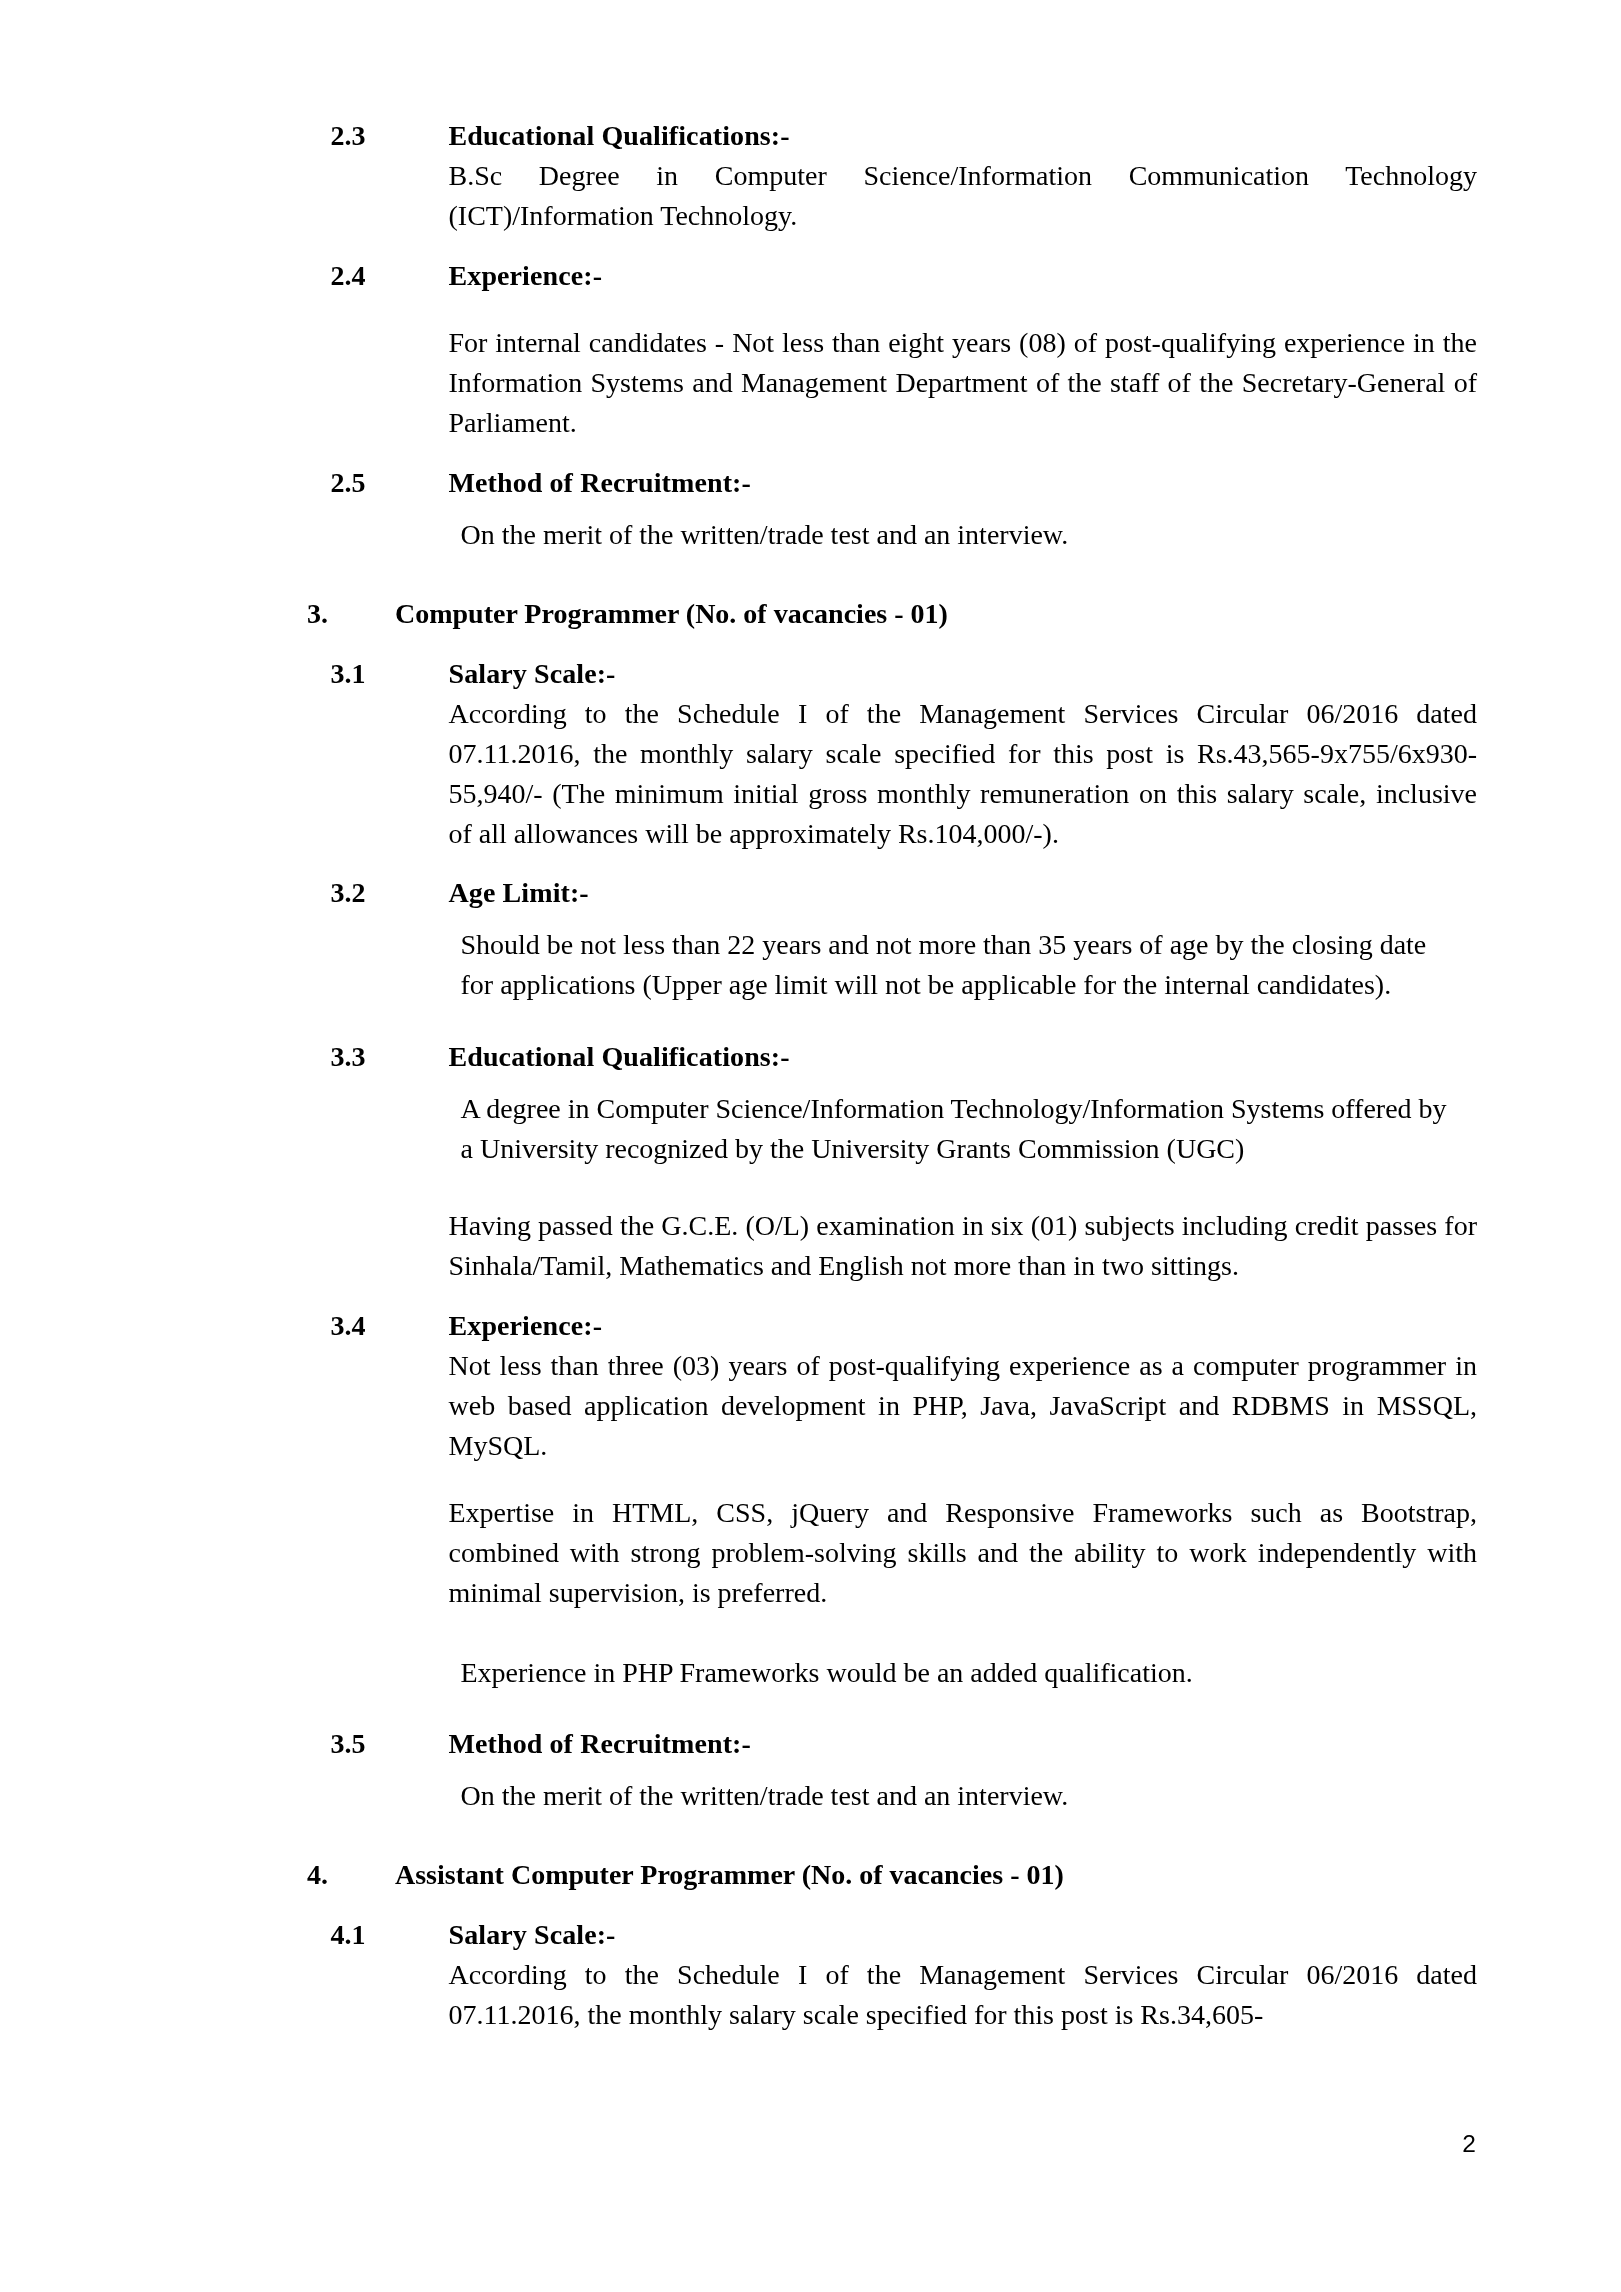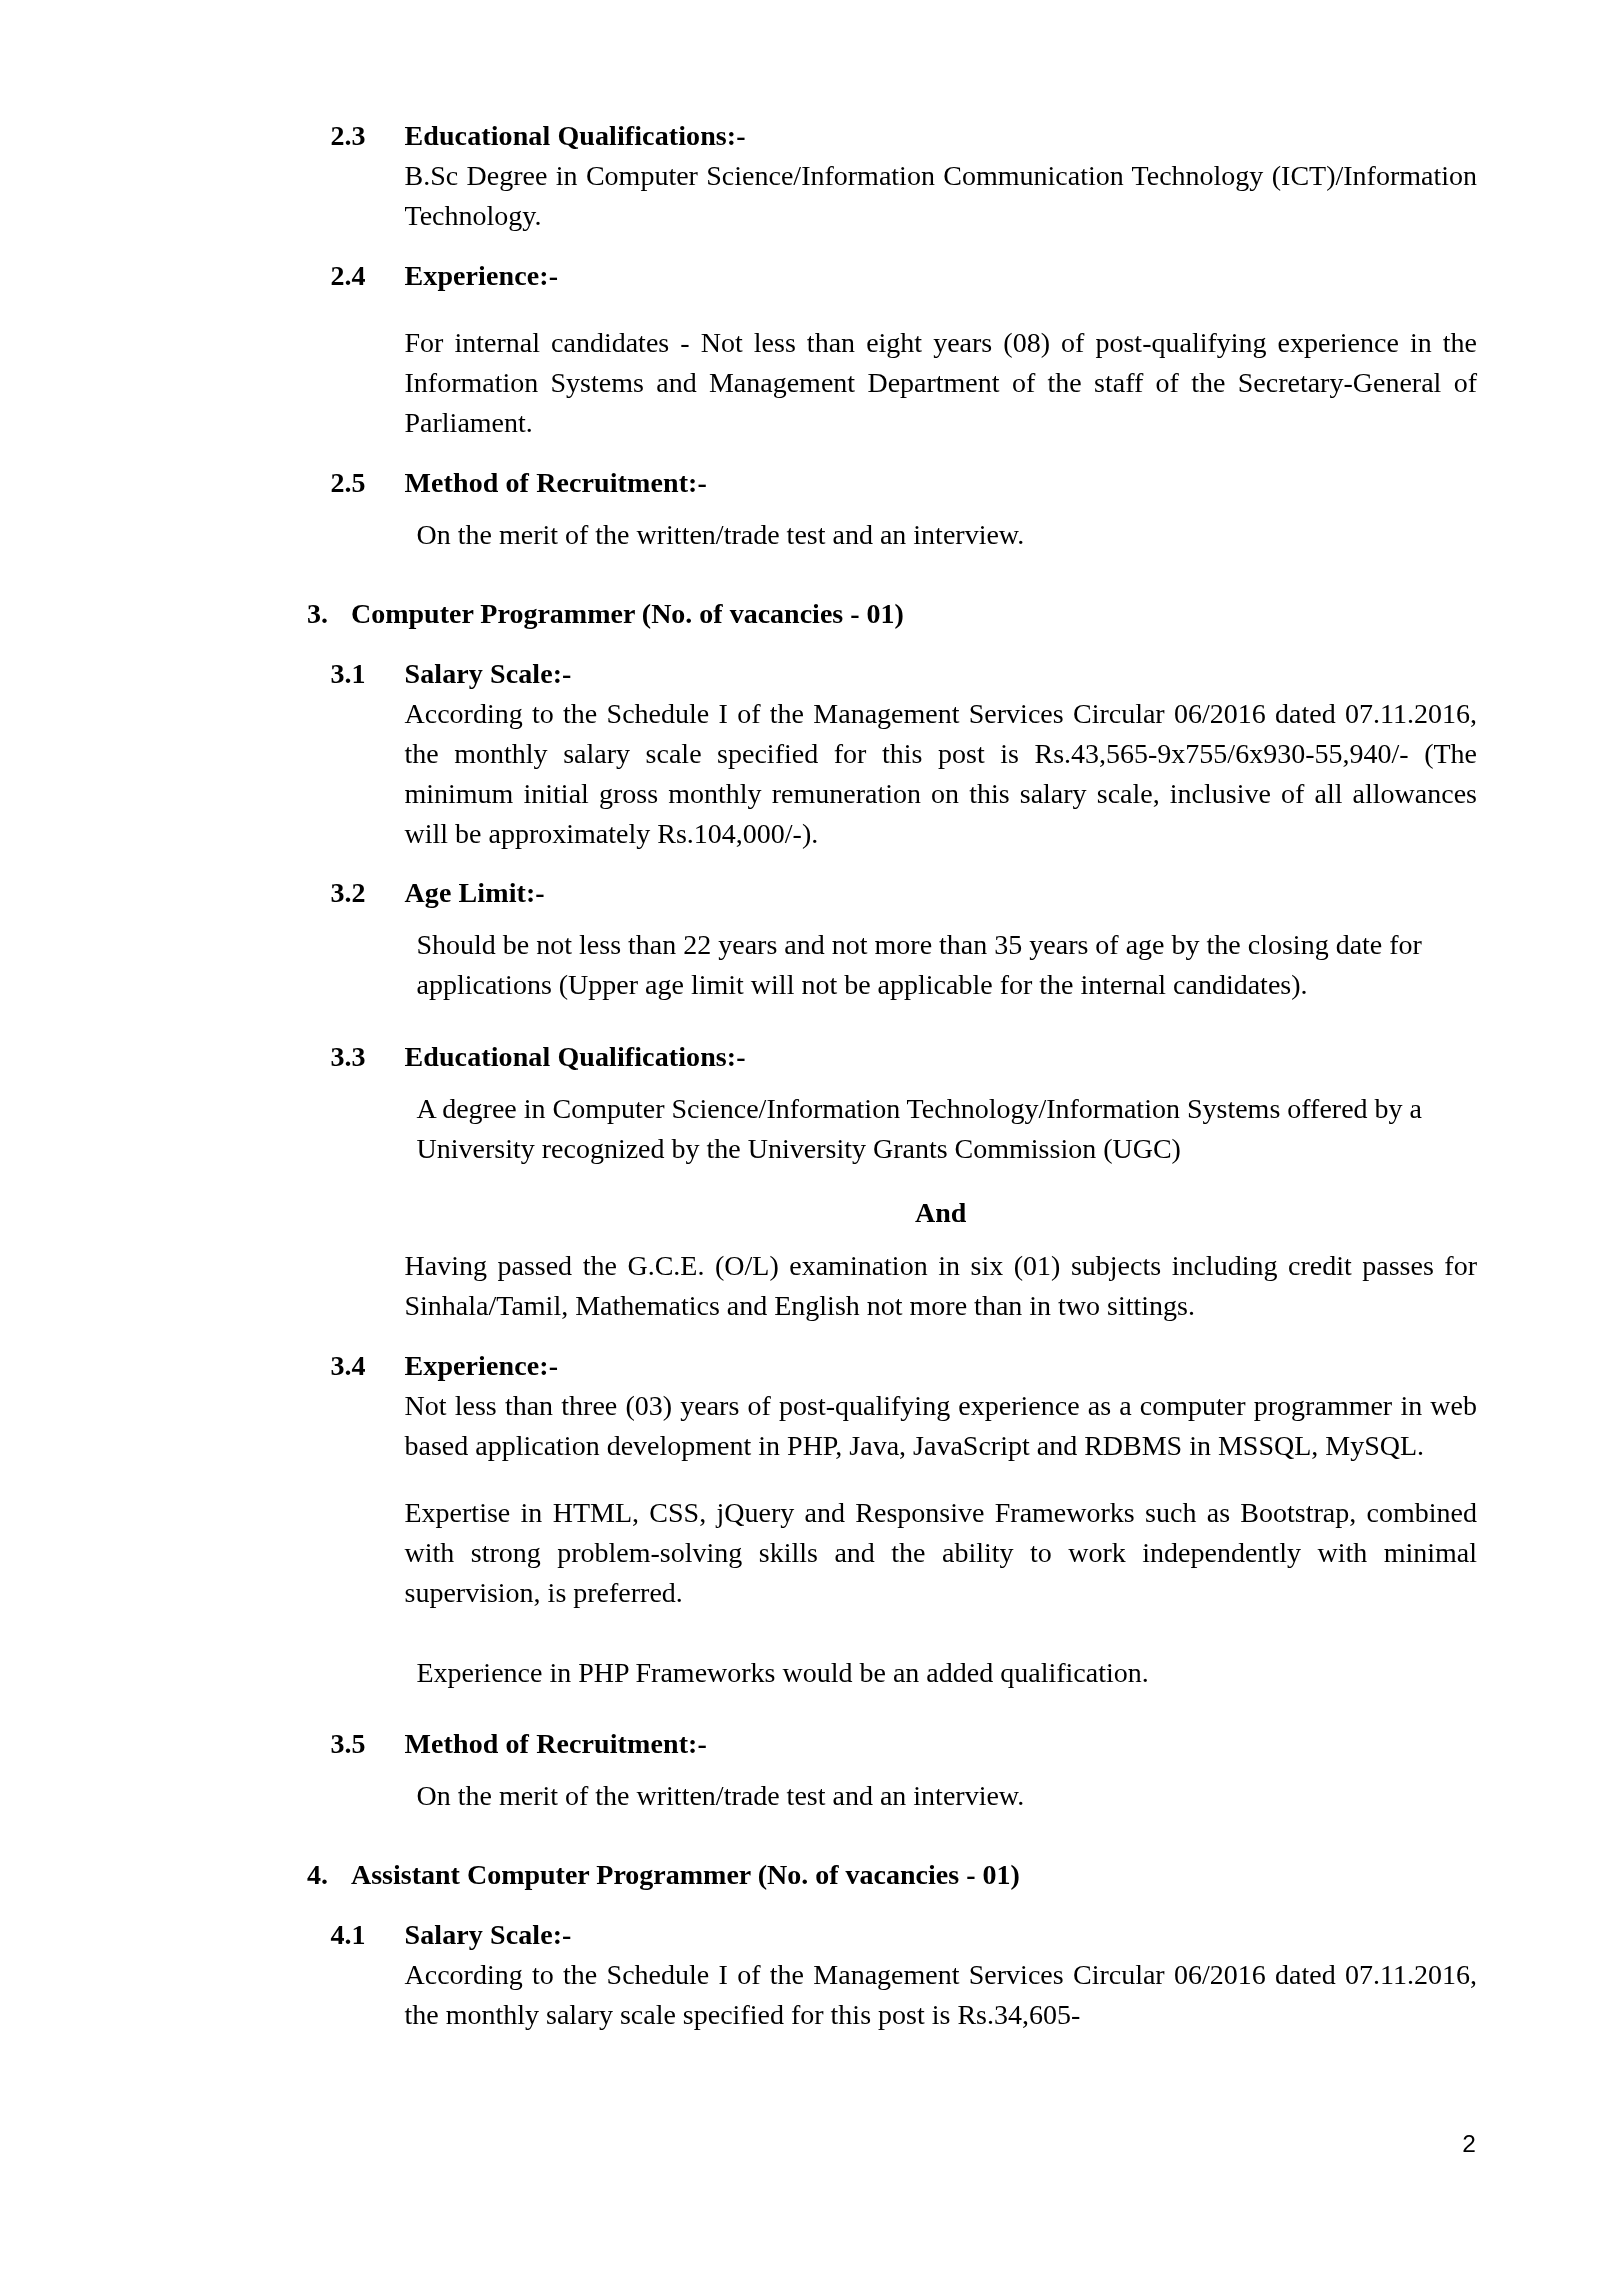--- a/index.html
+++ b/index.html
@@ -21,20 +21,21 @@
     position: absolute;
     left: 307px;
     top: 116px;
     width: 1170px;
   }
 
   
   .row {
     display: flex;
     align-items: flex-start;
+    gap: 44px;
   }
   .num {
     flex: 0 0 auto;
     font-weight: bold;
     font-size: 28px;
     line-height: 40px;
   }
   
   .sub .num {
     width: 74px;
@@ -164,21 +165,20 @@
     </div>
 
     <div class="gap-md"></div>
 
     <div class="row sub">
       <div class="num">3.3</div>
       <div class="body">
         <h3 class="heading">Educational Qualifications:-</h3>
         <p class="nojust">A degree in Computer Science/Information Technology/Information Systems offered by a University recognized by the University Grants Commission (UGC)</p>
         <div class="gap-sm"></div>
-        <p class="center-and">And</p>
         <div class="gap-sm"></div>
         <p class="para last-justify">Having passed the G.C.E. (O/L) examination in six (01) subjects including credit passes for Sinhala/Tamil, Mathematics and English not more than in two sittings.</p>
       </div>
     </div>
 
     <div class="gap-md"></div>
 
     <div class="row sub">
       <div class="num">3.4</div>
       <div class="body">

